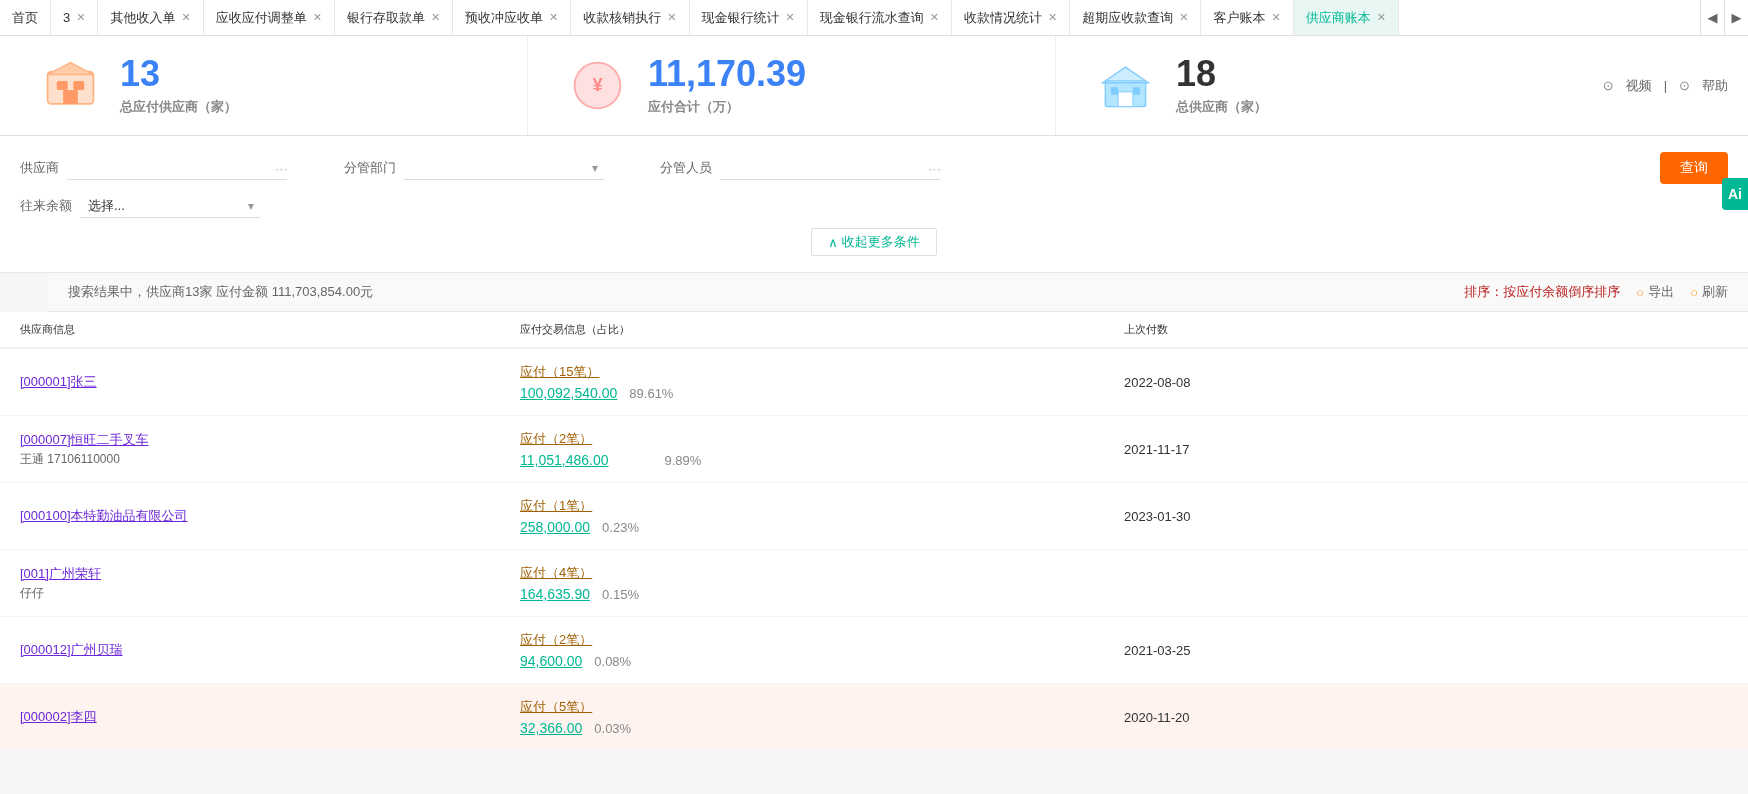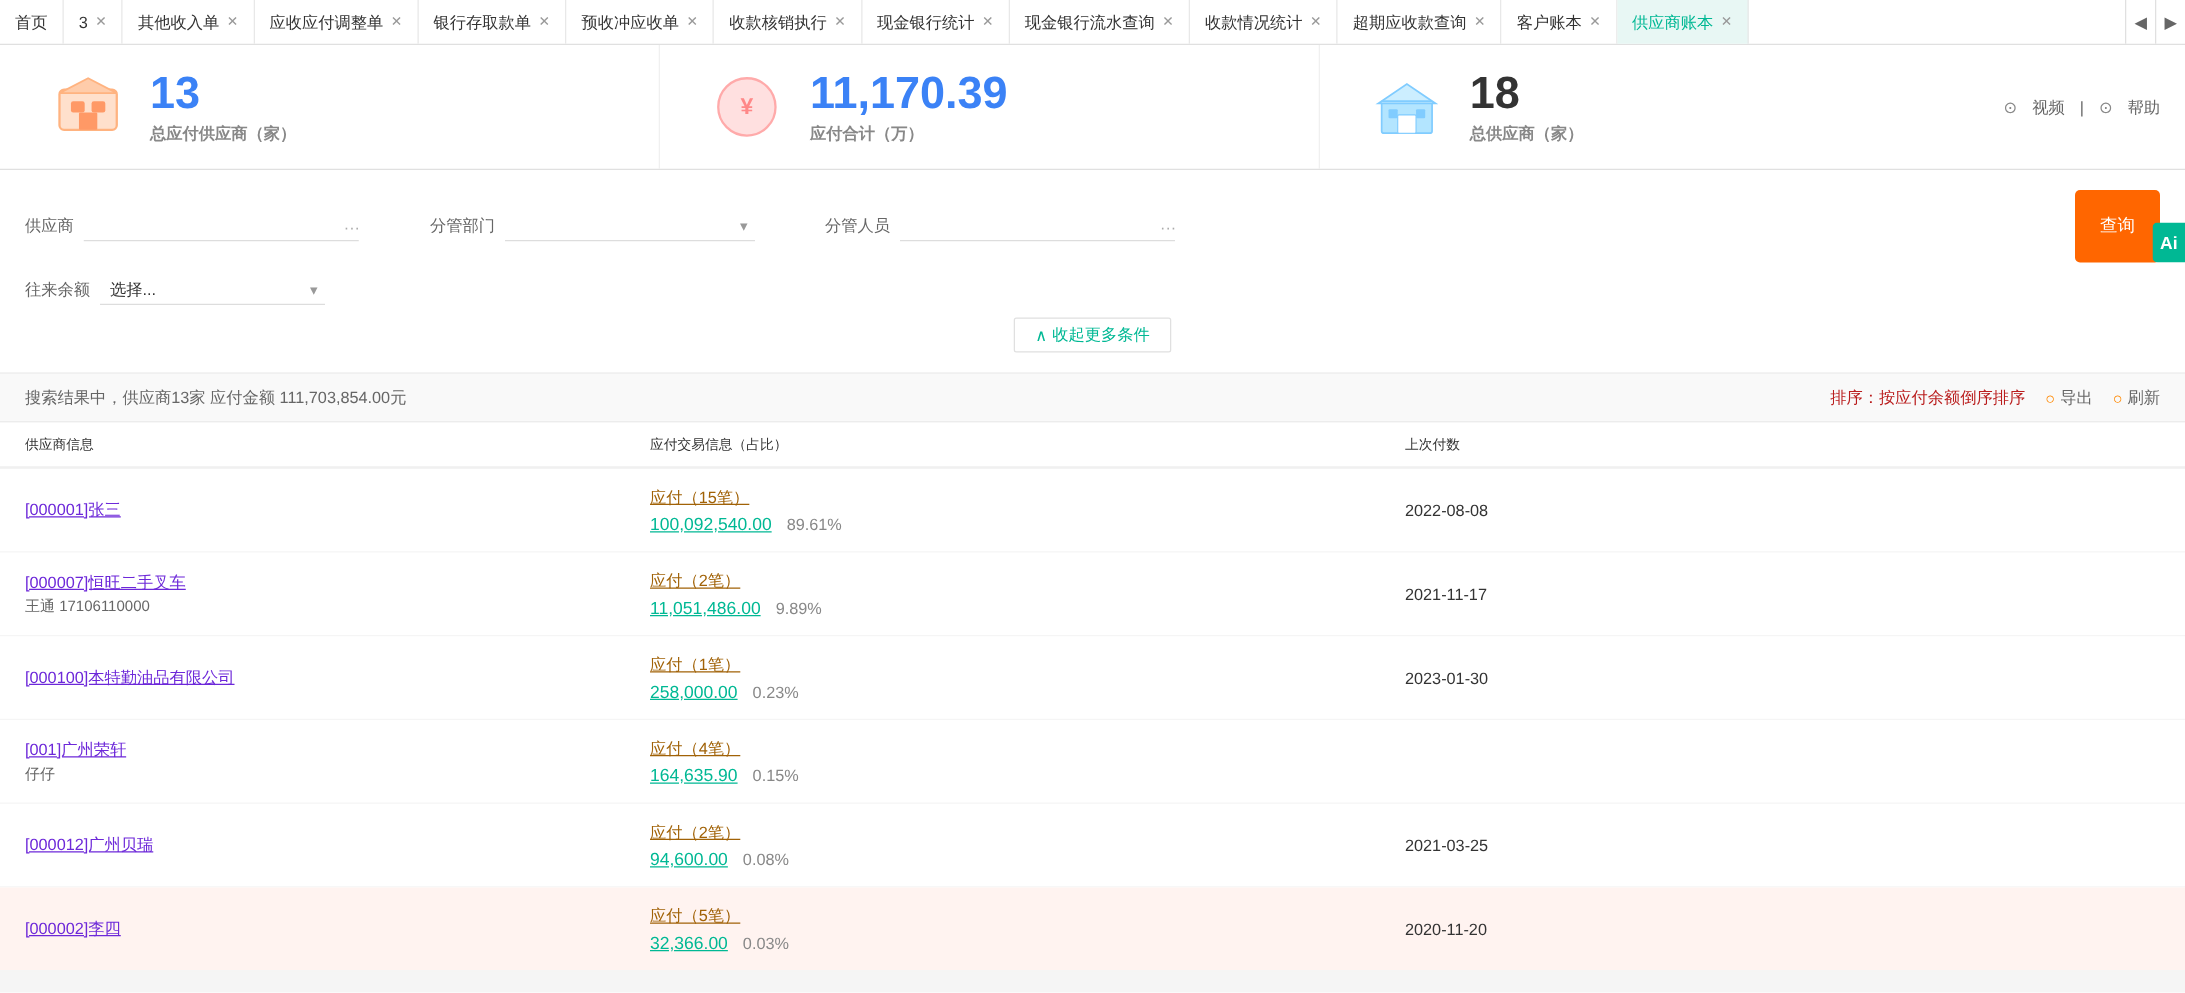--- a/index.html
+++ b/index.html
@@ -29,26 +29,26 @@
     
     .filter-area { background: #fff; padding: 16px 20px; border-bottom: 1px solid #e8e8e8; }
     .filter-row { display: flex; align-items: center; gap: 16px; margin-bottom: 10px; }
     .filter-item { display: flex; align-items: center; gap: 8px; }
     .filter-label { color: #666; font-size: 13px; white-space: nowrap; }
     .filter-input { border: none; border-bottom: 1px solid #ddd; padding: 4px 8px; min-width: 180px; font-size: 13px; color: #333; outline: none; background: transparent; }
     .filter-input::placeholder { color: #bbb; }
     .filter-select { border: none; border-bottom: 1px solid #ddd; padding: 4px 28px 4px 8px; min-width: 200px; font-size: 13px; color: #333; outline: none; background: transparent; appearance: none; cursor: pointer; }
     .filter-select-wrap { position: relative; display: inline-block; }
     .filter-select-wrap::after { content: '▾'; position: absolute; right: 6px; top: 50%; transform: translateY(-50%); color: #999; pointer-events: none; font-size: 12px; }
-    .search-btn { background: #ff6600; color: #fff; border: none; padding: 20px 20px; border-radius: 4px; cursor: pointer; font-size: 14px; }
+    .search-btn { background: #ff6600; color: #fff; border: none; padding: 7px 20px; border-radius: 4px; cursor: pointer; font-size: 14px; }
     .collapse-bar { display: flex; justify-content: center; margin-top: 4px; }
     .collapse-btn { display: flex; align-items: center; gap: 4px; color: #00b894; font-size: 13px; cursor: pointer; padding: 4px 16px; border: 1px solid #e0e0e0; border-radius: 2px; background: #fff; }
 
     
-    .result-bar { background: #f9f9f9; padding: 10px 20px; display: flex; align-items: center; justify-content: space-between; border-bottom: 1px solid #e8e8e8; font-size: 13px; color: #666; }
+    .result-bar { background: #f9f9f9; padding: 10px 20px; display: flex; align-items: center; justify-content: space-between; border-bottom: 1px solid #e8e8e8; font-size: 13px; color: #666; margin-left: 48px; }
     .result-actions { display: flex; align-items: center; gap: 16px; color: #666; }
     .result-actions span { cursor: pointer; display: flex; align-items: center; gap: 4px; }
     .sort-label { color: #b91c1c; }
 
     
     .table-container { background: #fff; }
     .table-header { display: grid; grid-template-columns: 500px 1fr 1fr; padding: 10px 20px; border-bottom: 2px solid #f0f0f0; font-weight: 500; color: #333; font-size: 11px; }
     .table-row { display: grid; grid-template-columns: 500px 1fr 1fr; padding: 14px 20px; border-bottom: 1px solid #f5f5f5; align-items: center; }
     .table-row.highlighted { background: #fff3f0; }
     .supplier-link { color: #6d28d9; text-decoration: underline; cursor: pointer; font-size: 13px; }
@@ -265,21 +265,21 @@
       <div class="last-payment">2022-08-08</div>
     </div>
 
     <div class="table-row">
       <div>
         <div class="supplier-link">[000007]恒旺二手叉车</div>
         <div class="supplier-sub">王通  17106110000</div>
       </div>
       <div>
         <div class="payable-label">应付（2笔）</div>
-        <div style="display:flex;align-items:center;">
+        <div style="display:flex;align-items:center;gap:44px;">
           <span class="payable-amount">11,051,486.00</span>
           <span class="payable-percent">9.89%</span>
         </div>
       </div>
       <div class="last-payment">2021-11-17</div>
     </div>
 
     <div class="table-row">
       <div>
         <div class="supplier-link">[000100]本特勤油品有限公司</div>

